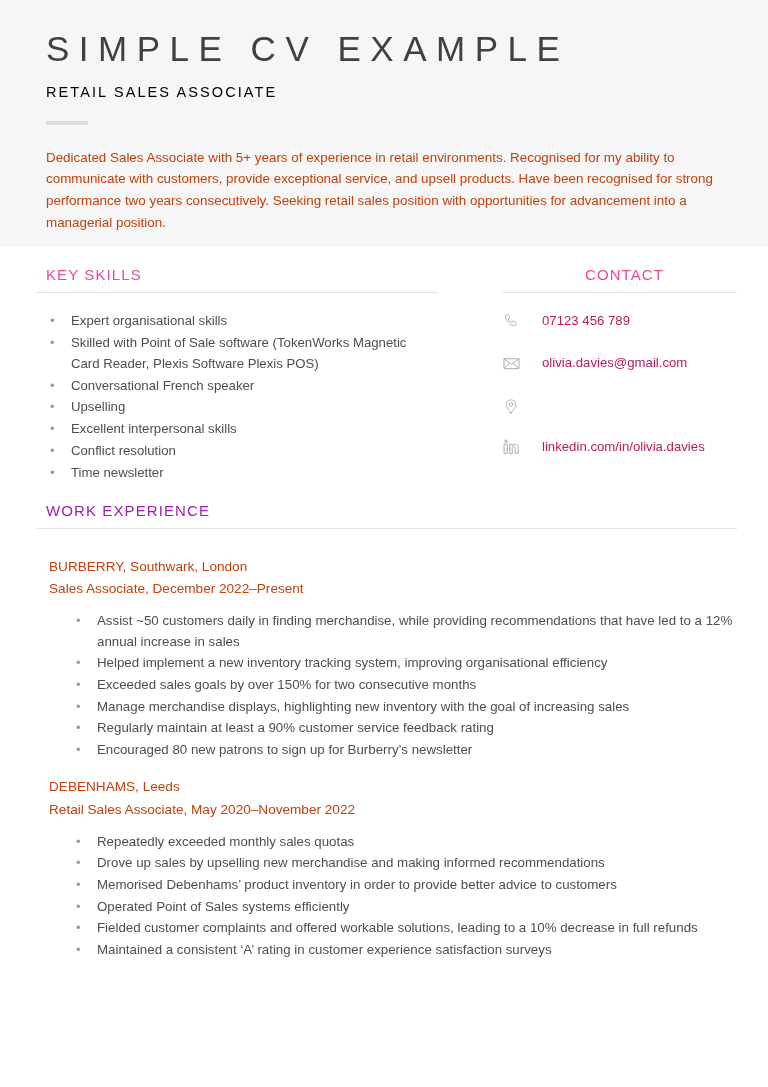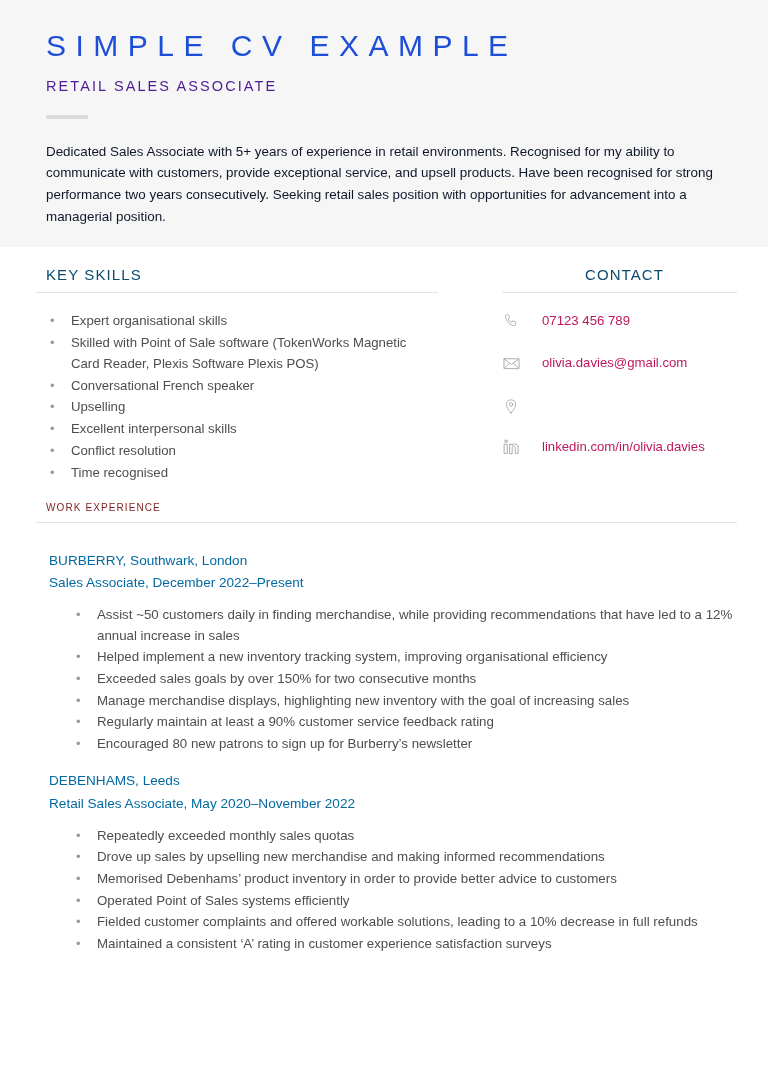--- a/index.html
+++ b/index.html
@@ -25,66 +25,66 @@
   }
 
   
   .header {
     background: #f6f6f6;
     padding: 28px 46px 26px 46px;
     height: 247px;
   }
 
   .cv-title {
-    font-size: 30px;
+    font-size: 35px;
     font-weight: 300;
     letter-spacing: 9.5px;
-    color: #1d4ed8;
+    color: #404040;
     line-height: 1.22;
     white-space: nowrap;
   }
 
   .cv-subtitle {
     margin-top: 13px;
     font-size: 14.5px;
     font-weight: 400;
     letter-spacing: 2.1px;
-    color: #4c1d95;
+    color: #000000;
   }
 
   .rule-short {
     margin-top: 21px;
     width: 42px;
     height: 4px;
     background: #dcdcdc;
   }
 
   .summary {
     margin-top: 22px;
     font-size: 13.4px;
     line-height: 1.62;
-    color: #0f172a;
+    color: #c2410c;
     max-width: 676px;
   }
 
   
   .columns {
     display: flex;
     padding: 0 31px 0 36px;
     gap: 0;
   }
 
   .col-left  { width: 402px; flex: 0 0 402px; }
   .col-right { width: 299px; flex: 0 0 299px; padding-left: 64px; text-align: center; }
 
   .section-head {
     font-size: 15px;
     font-weight: 400;
     letter-spacing: 1.1px;
-    color: #0c4a6e;
+    color: #ec4899;
     padding: 19px 0 9px 10px;
   }
 
   .section-rule {
     height: 1px;
     background: #e2e2e2;
     width: 100%;
   }
 
   
@@ -132,36 +132,36 @@
     font-size: 13.2px;
     line-height: 1.55;
     color: #be185d;
     white-space: pre-line;
   }
 
   
   .work-wrap { padding: 0 31px 0 36px; }
 
   .work-head {
-    font-size: 10px;
+    font-size: 15px;
     font-weight: 400;
     letter-spacing: 1.1px;
-    color: #7f1d1d;
+    color: #a21caf;
     padding: 17px 0 9px 10px;
   }
 
   .job { padding-left: 13px; }
   .job.first { margin-top: 27px; }
   .job.second { margin-top: 16px; }
 
   .job-company,
   .job-role {
     font-size: 13.6px;
     line-height: 1.63;
-    color: #0369a1;
+    color: #c2410c;
   }
 
   .exp-list {
     margin-top: 11px;
     padding-left: 27px;
   }
 
   .exp-item {
     display: flex;
     font-size: 13.3px;
@@ -209,21 +209,21 @@
         <div class="skill-item">
           <span class="dot">•</span>
           <span class="txt">Excellent interpersonal skills</span>
         </div>
         <div class="skill-item">
           <span class="dot">•</span>
           <span class="txt">Conflict resolution</span>
         </div>
         <div class="skill-item">
           <span class="dot">•</span>
-          <span class="txt">Time recognised</span>
+          <span class="txt">Time newsletter</span>
         </div>
       </div>
     </div>
 
     <div class="col-right">
       <div class="section-head">CONTACT</div>
       <div class="section-rule"></div>
       <div class="contact-list">
 
         <div class="contact-row">

